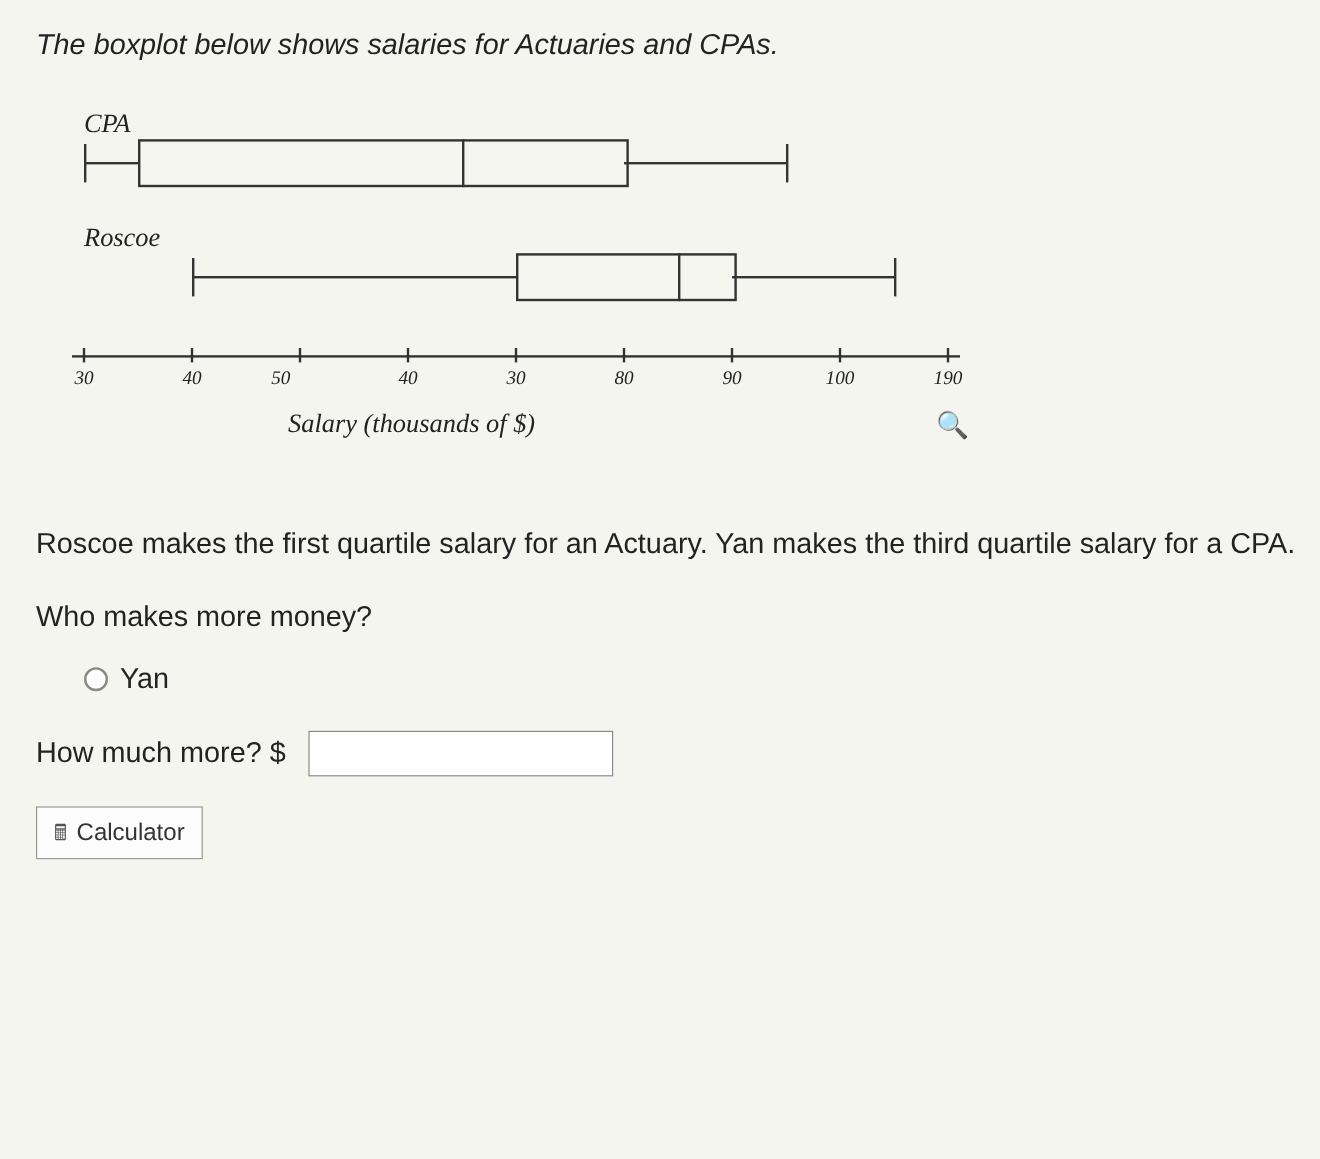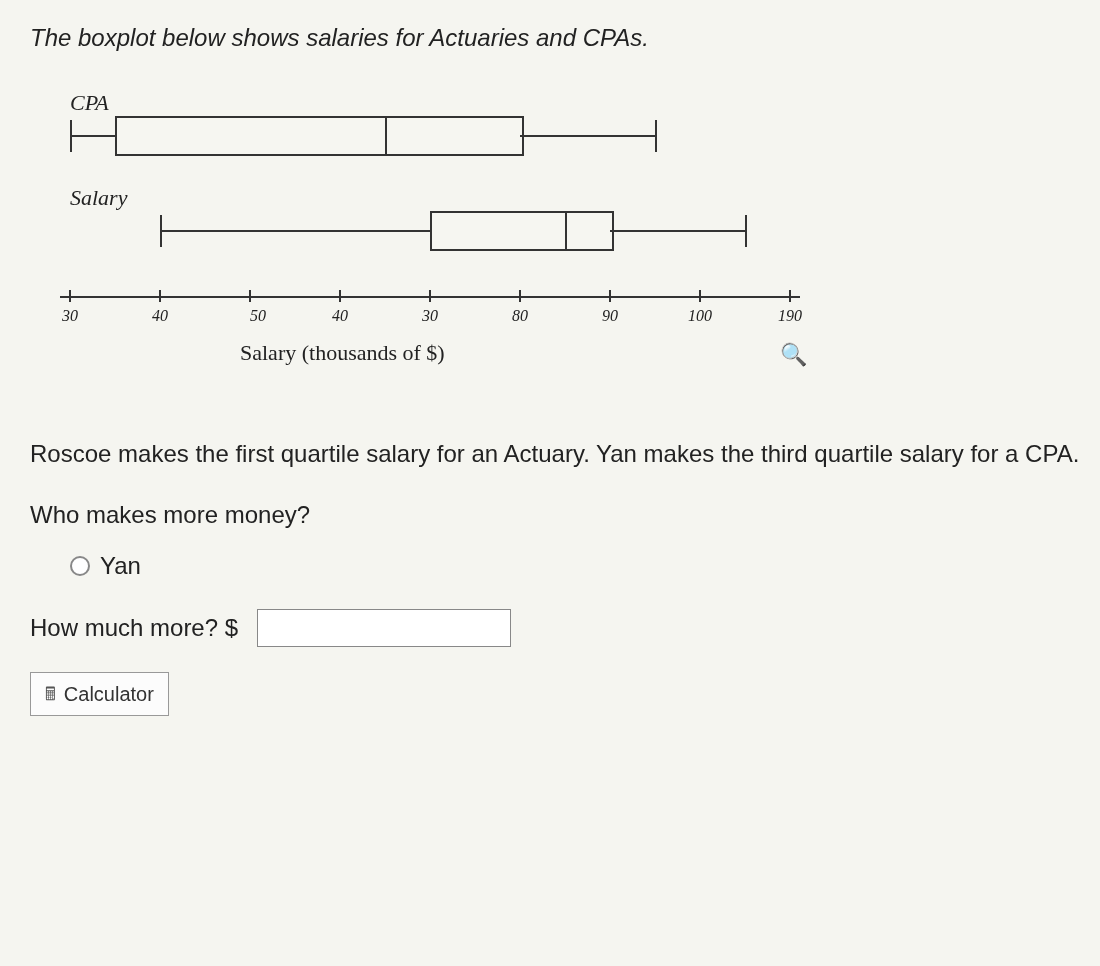--- a/index.html
+++ b/index.html
@@ -75,20 +75,21 @@
   }
   .tick-label {
     position: absolute;
     font-style: italic;
     font-size: 16px;
     transform: translateX(-50%);
     top: 14px;
   }
   .axis-title {
     position: absolute;
+    font-style: italic;
     font-size: 22px;
   }
   .zoom-icon {
     position: absolute;
     font-size: 22px;
     color: #555;
   }
   .question-text {
     font-family: 'Segoe UI', Arial, sans-serif;
     font-size: 24px;
@@ -165,38 +166,38 @@
   <div class="boxplot" style="left:30px; top:30px; width:720px;">
 
     <div class="whisker-line" style="left:0px; width:45px;"></div>
     <div class="cap" style="left:0px;"></div>
     <div class="box" style="left:45px; width:405px;"></div>
     <div class="median" style="left:315px;"></div>
     <div class="whisker-line" style="left:450px; width:135px;"></div>
     <div class="cap" style="left:585px;"></div>
   </div>
 
-  <div class="series-label" style="left:30px; top:95px;">Salary</div>
+  <div class="series-label" style="left:30px; top:95px;">Roscoe</div>
   <div class="boxplot" style="left:30px; top:125px; width:720px;">
     <div class="whisker-line" style="left:90px; width:270px;"></div>
     <div class="cap" style="left:90px;"></div>
     <div class="box" style="left:360px; width:180px;"></div>
     <div class="median" style="left:495px;"></div>
     <div class="whisker-line" style="left:540px; width:135px;"></div>
     <div class="cap" style="left:675px;"></div>
   </div>
 
   <div class="axis-line" style="left:20px; top:210px; width:740px;"></div>
   <div id="ticks-container" style="position:absolute; left:30px; top:204px; width:720px; height:60px;">
       <div class="tick" style="left: 0px; top: 0px;"></div>
       <div class="tick-label" style="left: 0px;">30</div>
       <div class="tick" style="left: 90px; top: 0px;"></div>
       <div class="tick-label" style="left: 90px;">40</div>
       <div class="tick" style="left: 180px; top: 0px;"></div>
-      <div class="tick-label" style="left: 188px;">50</div>
+      <div class="tick-label" style="left: 164px;">50</div>
       <div class="tick" style="left: 270px; top: 0px;"></div>
       <div class="tick-label" style="left: 270px;">40</div>
       <div class="tick" style="left: 360px; top: 0px;"></div>
       <div class="tick-label" style="left: 360px;">30</div>
       <div class="tick" style="left: 450px; top: 0px;"></div>
       <div class="tick-label" style="left: 450px;">80</div>
       <div class="tick" style="left: 540px; top: 0px;"></div>
       <div class="tick-label" style="left: 540px;">90</div>
       <div class="tick" style="left: 630px; top: 0px;"></div>
       <div class="tick-label" style="left: 630px;">100</div>

